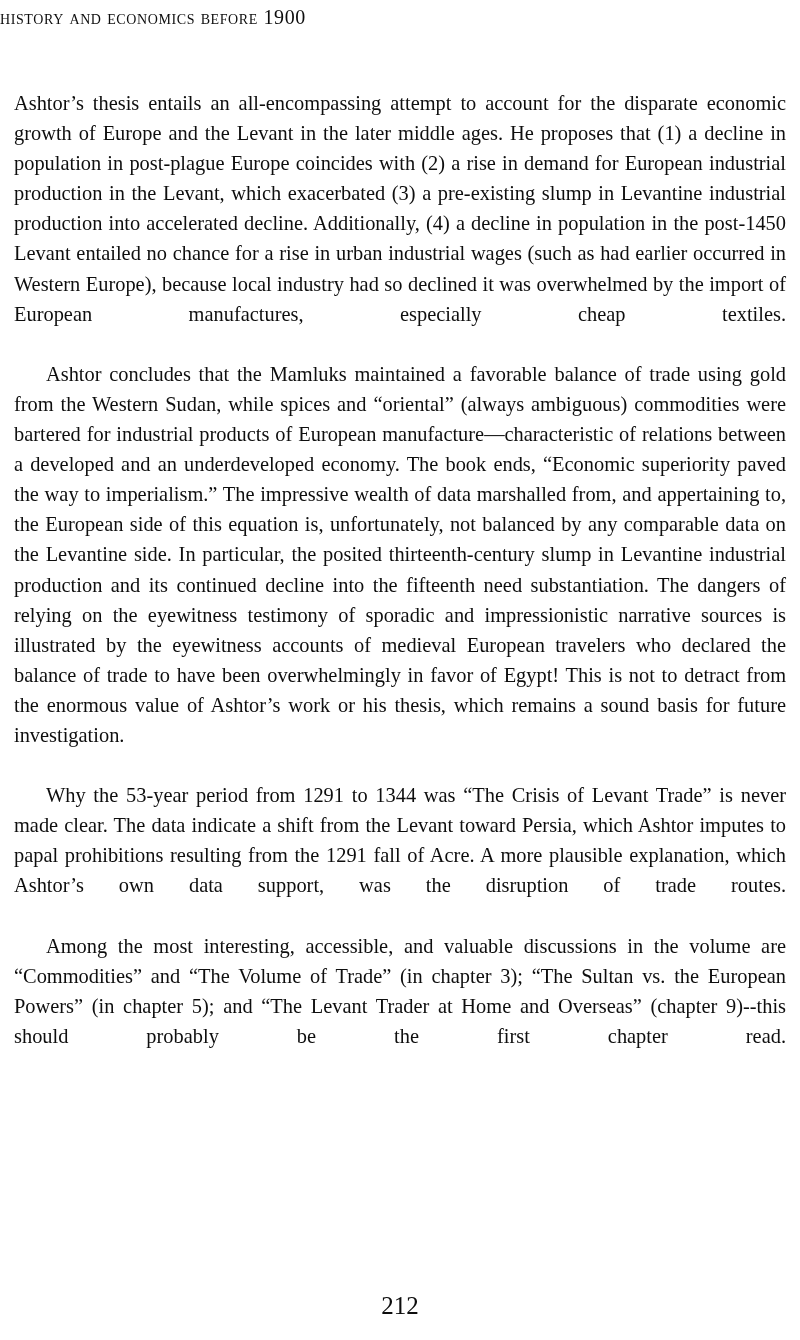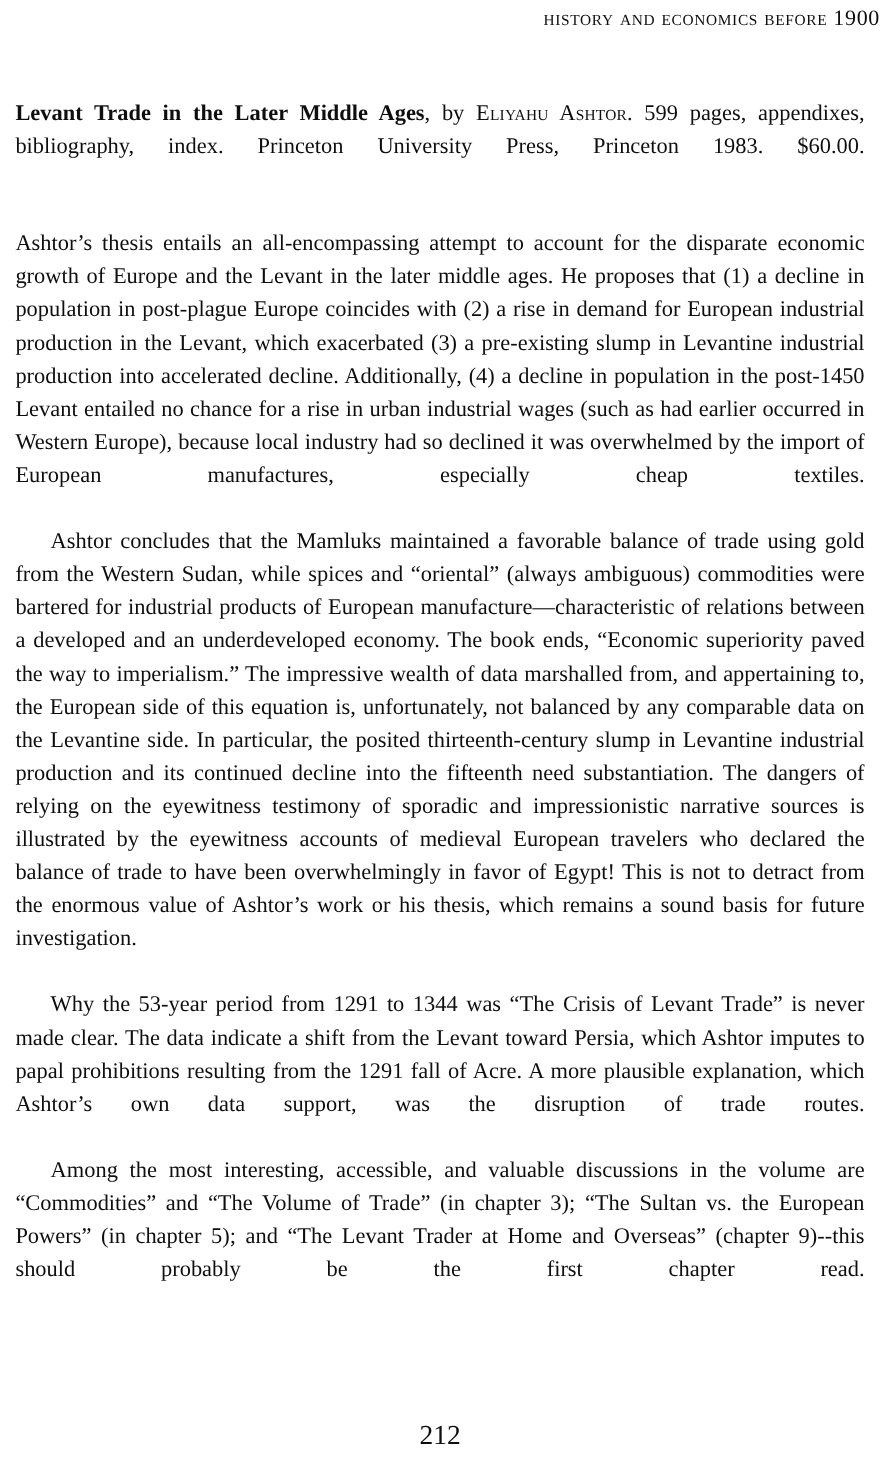--- a/index.html
+++ b/index.html
@@ -19,21 +19,21 @@
     font-family: "Liberation Serif", "DejaVu Serif", serif;
     overflow: hidden;
   }
 
   
   .running-head {
     position: absolute;
     top: 6px;
     left: 0;
     width: 800px;
-    text-align: right;
+    text-align: left;
     font-size: 20px;
     letter-spacing: 0.6px;
     font-variant: small-caps;
     text-transform: lowercase;
     font-weight: 400;
     color: #0d0d0d;
   }
 
   
   .textblock {
@@ -92,21 +92,20 @@
 </style>
 </head>
 <body>
 
 <div class="page">
 
   <div class="running-head">History and Economics before 1900</div>
 
   <div class="textblock">
 
-    <p class="para citation"><span class="bold-title">Levant Trade in the Later Middle Ages</span><span>, by </span><span class="smallcaps">Eliyahu Ashtor</span><span>. 599 pages, appendixes, bibliography, index. Princeton University Press, Princeton 1983. $60.00.</span></p>
 
     <p class="para">Ashtor’s thesis entails an all-encompassing attempt to account for the disparate economic growth of Europe and the Levant in the later middle ages. He proposes that (1) a decline in population in post-plague Europe coincides with (2) a rise in demand for European industrial production in the Levant, which exacerbated (3) a pre-existing slump in Levantine industrial production into accelerated decline. Additionally, (4) a decline in population in the post-1450 Levant entailed no chance for a rise in urban industrial wages (such as had earlier occurred in Western Europe), because local industry had so declined it was overwhelmed by the import of European manufactures, especially cheap textiles.</p>
     <p class="para indent">Ashtor concludes that the Mamluks maintained a favorable balance of trade using gold from the Western Sudan, while spices and “oriental” (always ambiguous) commodities were bartered for industrial products of European manufacture—characteristic of relations between a developed and an underdeveloped economy. The book ends, “Economic superiority paved the way to imperialism.” The impressive wealth of data marshalled from, and appertaining to, the European side of this equation is, unfortunately, not balanced by any comparable data on the Levantine side. In particular, the posited thirteenth-century slump in Levantine industrial production and its continued decline into the fifteenth need substantiation. The dangers of relying on the eyewitness testimony of sporadic and impressionistic narrative sources is illustrated by the eyewitness accounts of medieval European travelers who declared the balance of trade to have been overwhelmingly in favor of Egypt! This is not to detract from the enormous value of Ashtor’s work or his thesis, which remains a sound basis for future investigation.</p>
     <p class="para indent">Why the 53-year period from 1291 to 1344 was “The Crisis of Levant Trade” is never made clear. The data indicate a shift from the Levant toward Persia, which Ashtor imputes to papal prohibitions resulting from the 1291 fall of Acre. A more plausible explanation, which Ashtor’s own data support, was the disruption of trade routes.</p>
     <p class="para indent">Among the most interesting, accessible, and valuable discussions in the volume are “Commodities” and “The Volume of Trade” (in chapter 3); “The Sultan vs. the European Powers” (in chapter 5); and “The Levant Trader at Home and Overseas” (chapter 9)--this should probably be the first chapter read.</p>
 
   </div>
 
   <div class="folio">212</div>
 

